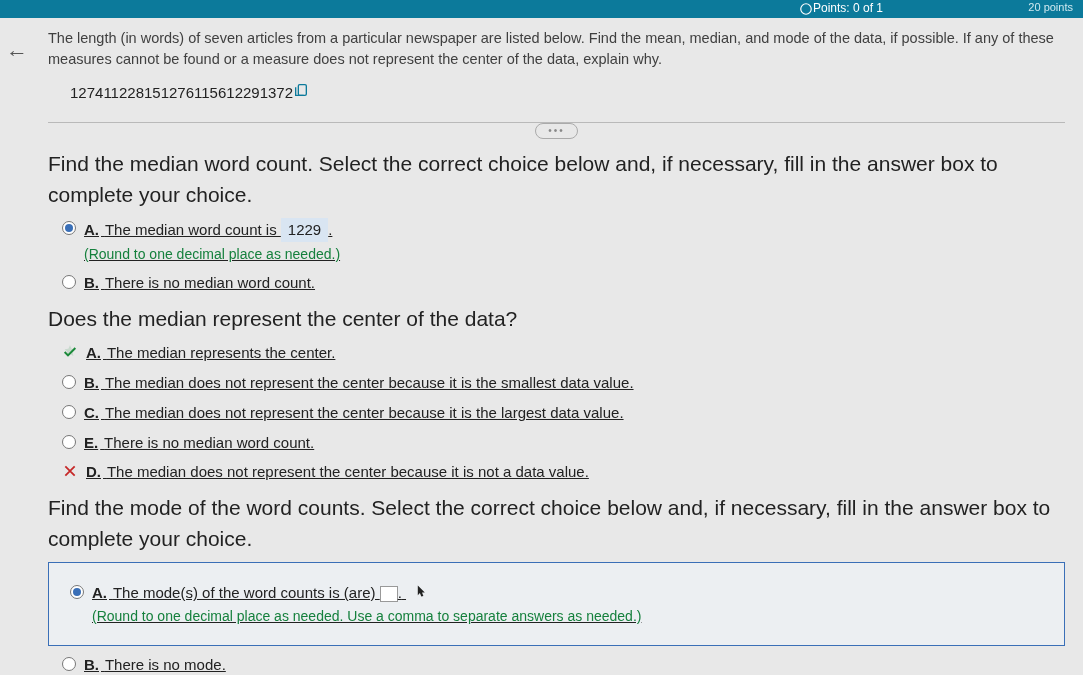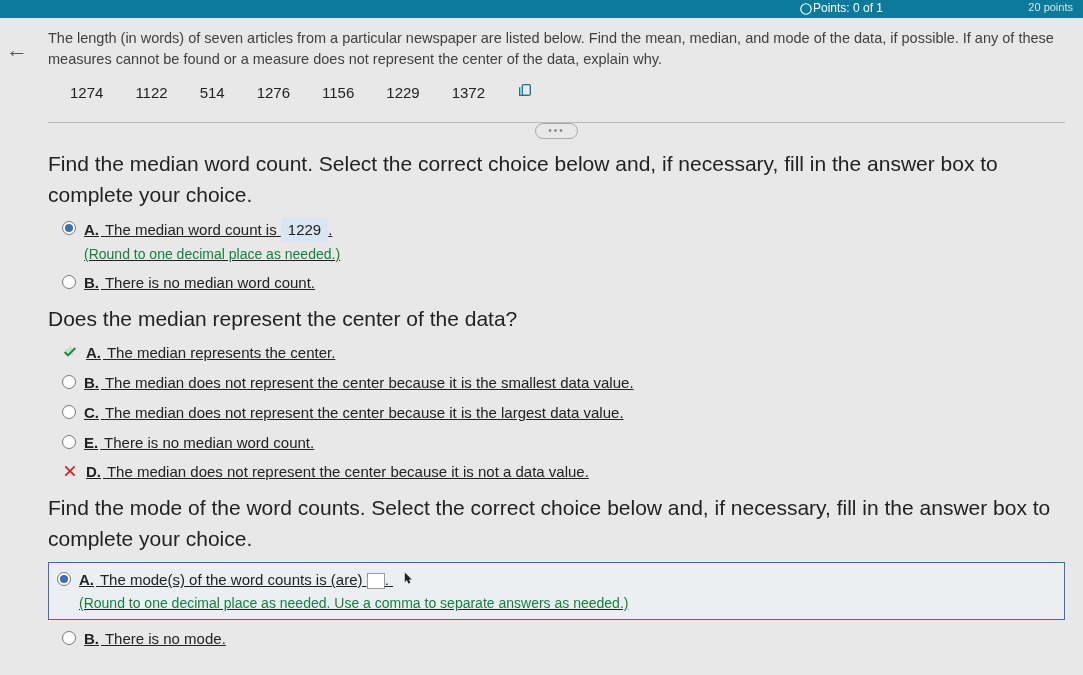--- a/index.html
+++ b/index.html
@@ -55,21 +55,20 @@
   }
   .prompt {
     font-size: 14.5px;
     color: #404040;
     margin-bottom: 8px;
   }
   .datarow {
     padding: 4px 0 14px 22px;
     font-size: 15px;
     display: flex;
-    gap: 32px;
   }
   .datarow .clip svg { width: 16px; height: 16px; color: #0c7a9b; }
   hr.sep {
     border: none;
     border-top: 1px solid #b9b9b9;
     margin: 4px 0 8px 0;
   }
   .ellip {
     display: flex;
     justify-content: center;
@@ -176,21 +175,21 @@
 
 <span class="back-arrow">←</span>
 
 <div class="content">
 
   <div class="prompt">The length (in words) of seven articles from a particular newspaper are listed below. Find the mean, median, and mode of the data, if possible. If any of these measures cannot be found or a measure does not represent the center of the data, explain why.</div>
 
   <div class="datarow">
     <span>1274</span>
     <span>1122</span>
-    <span>514</span>
+    <span>815</span>
     <span>1276</span>
     <span>1156</span>
     <span>1229</span>
     <span>1372</span>
     <span class="clip">
       <svg viewBox="0 0 24 24" fill="none" stroke="currentColor" stroke-width="2">
           <rect x="8" y="4" width="12" height="16" rx="2"></rect>
           <path d="M4 8v12h12"></path>
         </svg>
     </span>
@@ -252,21 +251,21 @@
           </svg>
       </span>
       <span class="text"><span class="letter">D.</span>
         <span>The median does not represent the center because it is not a data value.</span></span>
     </div>
   </div>
 
   <div class="q">Find the mode of the word counts. Select the correct choice below and, if necessary, fill in the answer box to complete your choice.</div>
 
   <div class="boxed">
-    <div class="opt" style="margin:0">
+    <div class="opt" style="margin:13px">
       <span class="radio selected"></span>
       <span class="text">
         <span class="letter">A.</span>
         <span>The mode(s) of the word counts is (are) </span><span class="emptybox"></span><span>.</span>
         <span class="cursor"><svg viewBox="0 0 16 20">
               <path d="M2 2l0 14 3-3 2 5 3-1-2-5 4 0z"></path>
             </svg></span>
         <div class="instr">(Round to one decimal place as needed. Use a comma to separate answers as needed.)</div>
       </span>
     </div>

